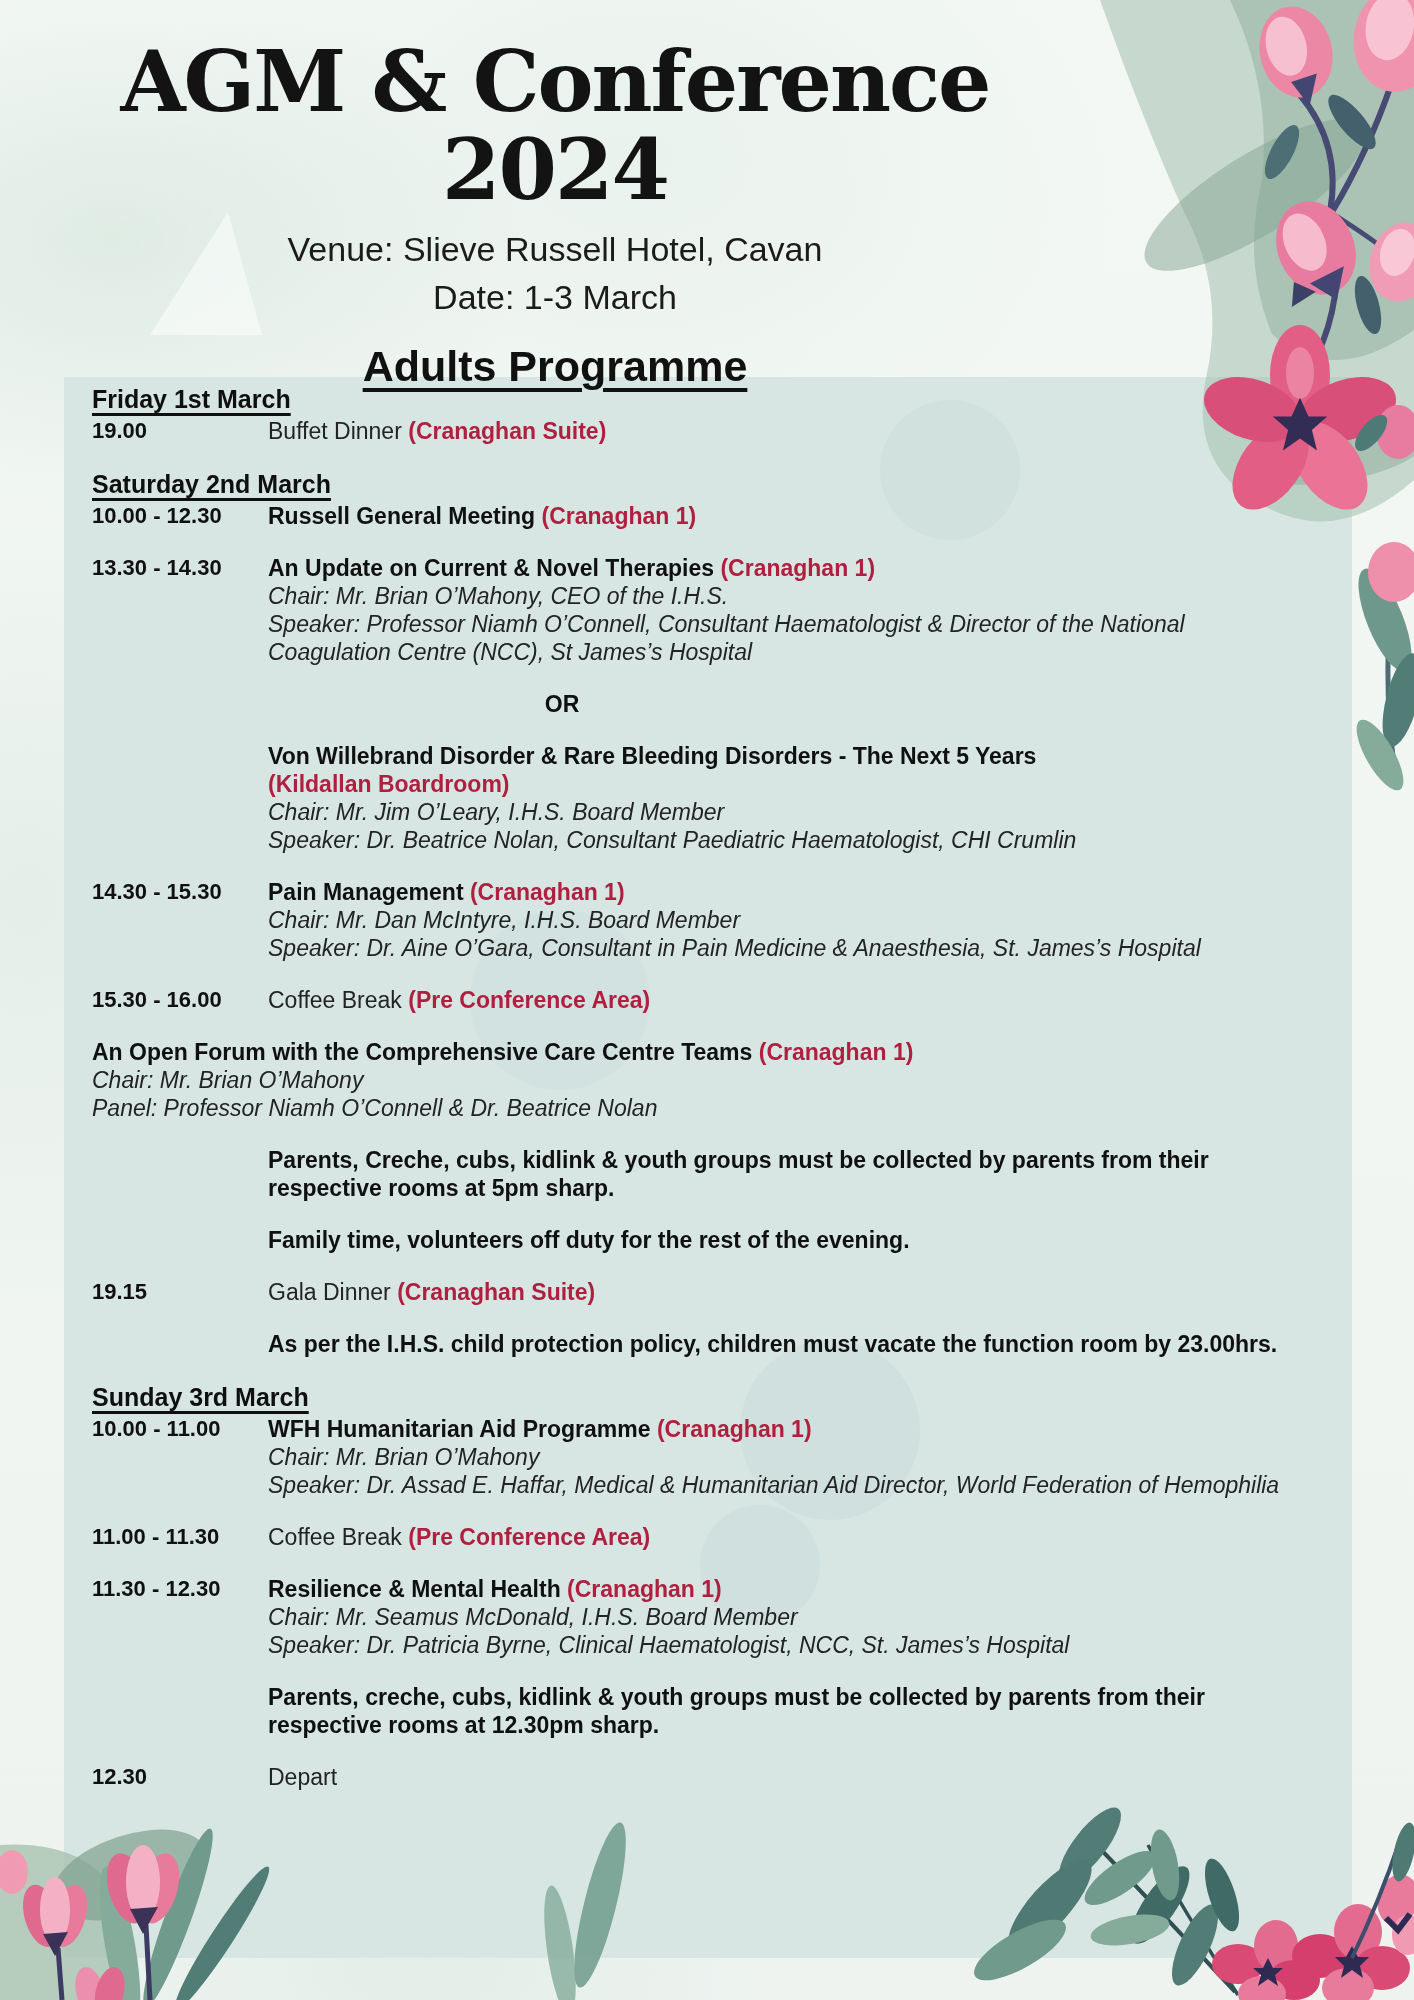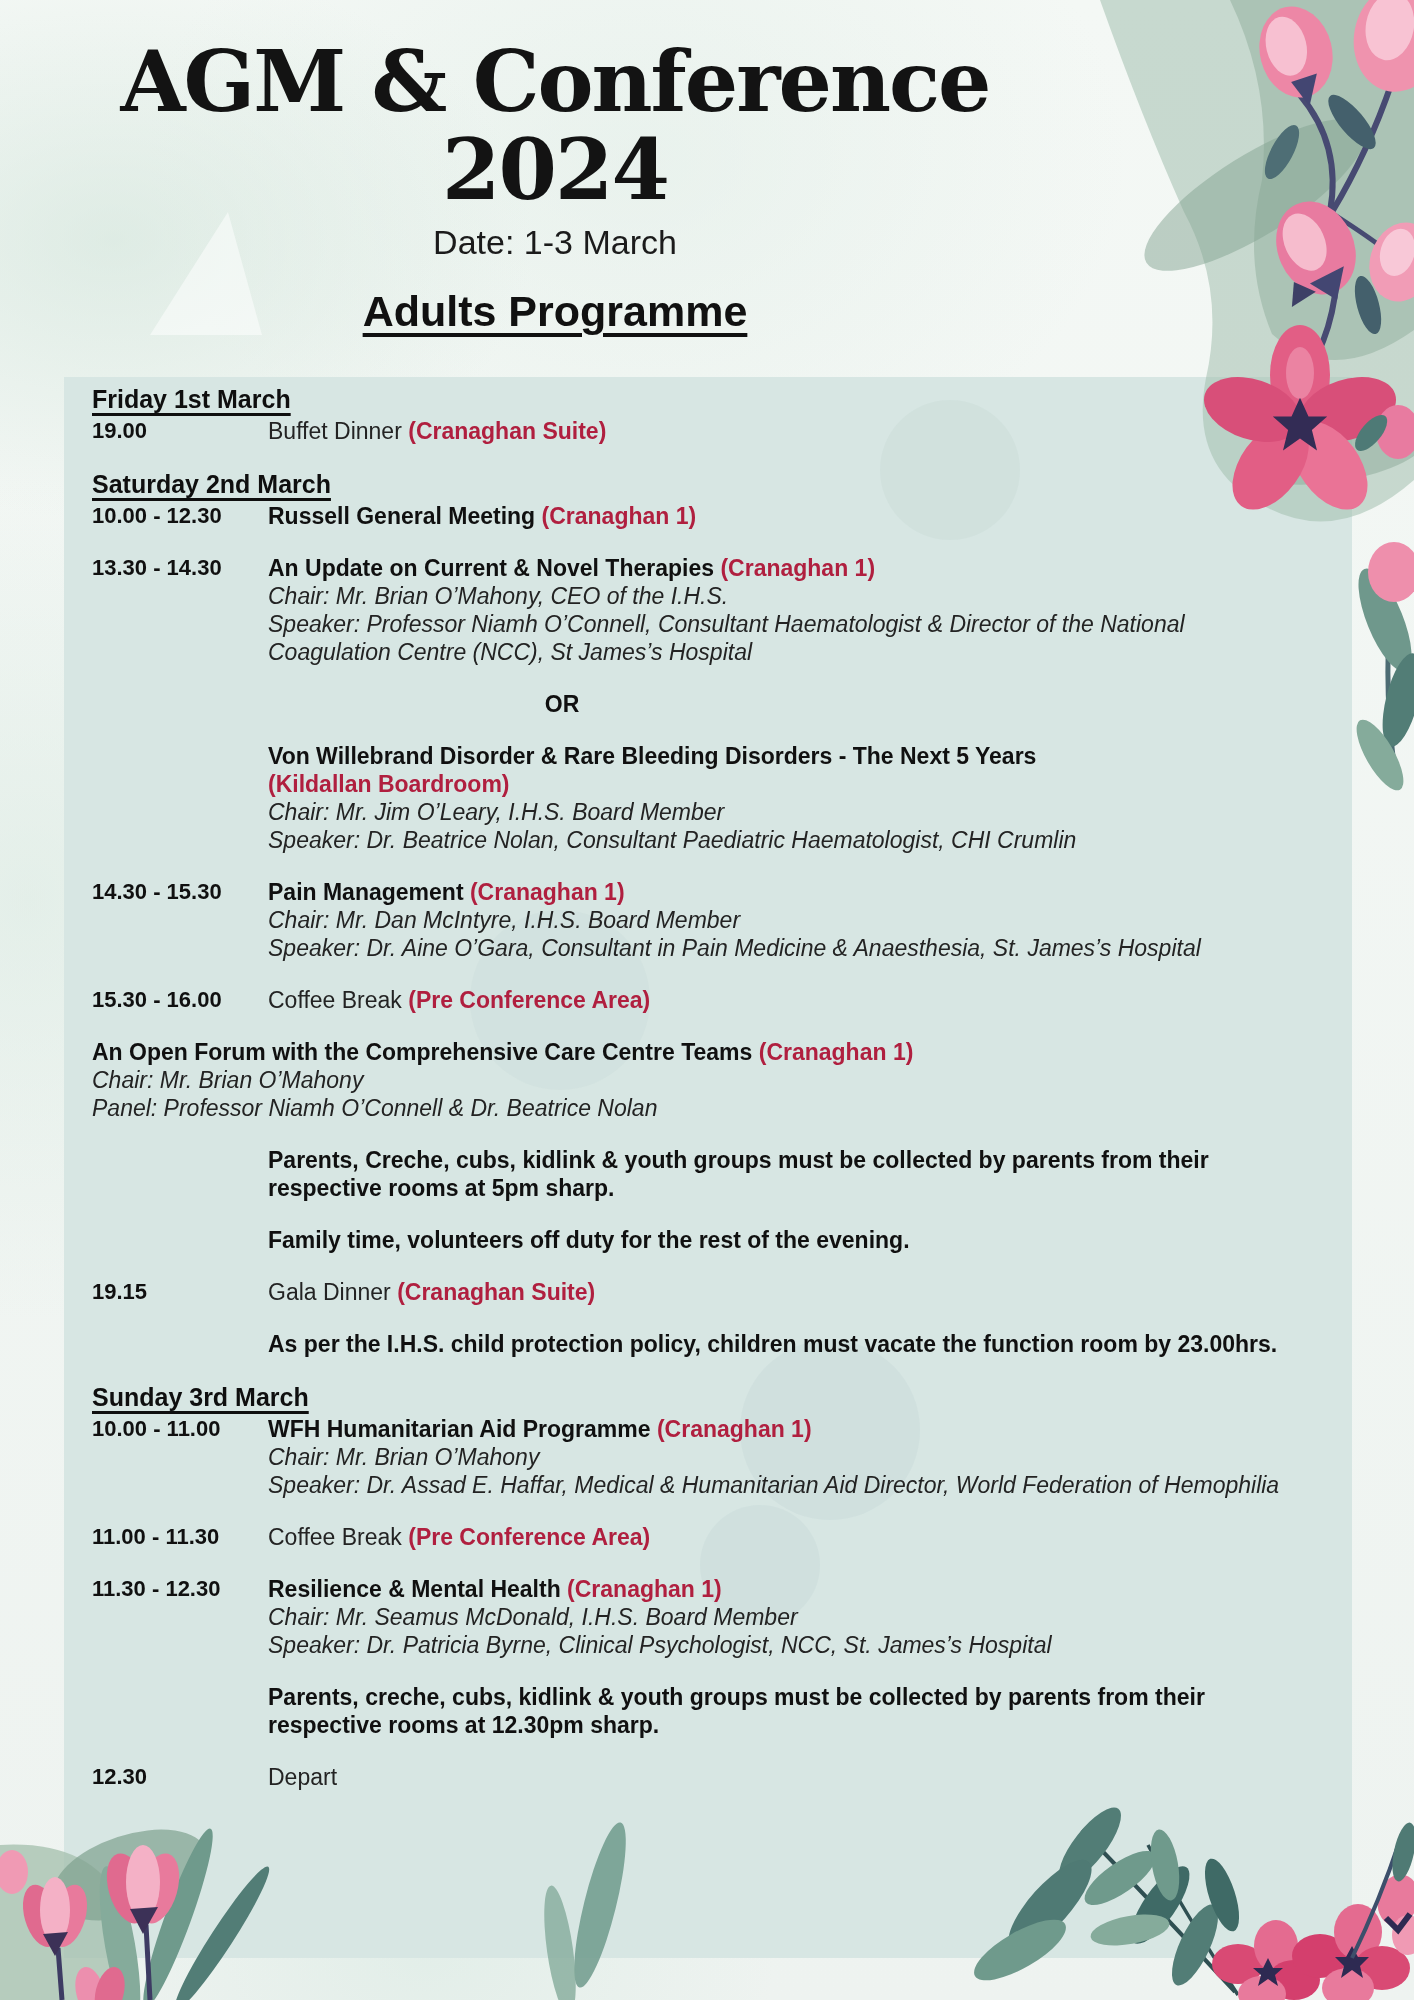--- a/index.html
+++ b/index.html
@@ -198,20 +198,21 @@
   </g>
   <g transform="translate(1398,432)">
     <ellipse rx="22" ry="27" fill="#e87ba0"></ellipse>
     <ellipse cx="-20" cy="18" rx="10" ry="22" transform="rotate(40)" fill="#4e7a76"></ellipse>
   </g>
   <ellipse cx="1394" cy="572" rx="26" ry="30" fill="#ee8fac"></ellipse>
 </svg>
 
 <header class="header">
   <h1 class="title">AGM &amp; Conference 2024</h1>
+  <div class="venue">Venue: Slieve Russell Hotel, Cavan</div>
   <div class="date">Date: 1-3 March</div>
   <div class="programme">Adults Programme</div>
 </header>
 
 <main class="content">
     <section class="day">
       <div class="day-header">Friday 1st March</div>
       <div class="row">
         <div class="time">19.00</div>
         <div class="desc">
@@ -305,21 +306,21 @@
         <div class="time">11.00 - 11.30</div>
         <div class="desc">
           <div class="title-line"><span class="t-plain">Coffee Break</span> <span class="loc">(Pre Conference Area)</span></div>
         </div>
       </div>
       <div class="row">
         <div class="time">11.30 - 12.30</div>
         <div class="desc">
           <div class="title-line"><span class="t-strong">Resilience &amp; Mental Health</span> <span class="loc">(Cranaghan 1)</span></div>
           <div class="detail">Chair: Mr. Seamus McDonald, I.H.S. Board Member</div>
-          <div class="detail">Speaker: Dr. Patricia Byrne, Clinical Psychologist, NCC, St. James’s Hospital</div>
+          <div class="detail">Speaker: Dr. Patricia Byrne, Clinical Haematologist, NCC, St. James’s Hospital</div>
         </div>
       </div>
       <div class="row">
         <div class="time"></div>
         <div class="desc">
           <div class="note">Parents, creche, cubs, kidlink &amp; youth groups must be collected by parents from their respective rooms at 12.30pm sharp.</div>
         </div>
       </div>
       <div class="row">
         <div class="time">12.30</div>

